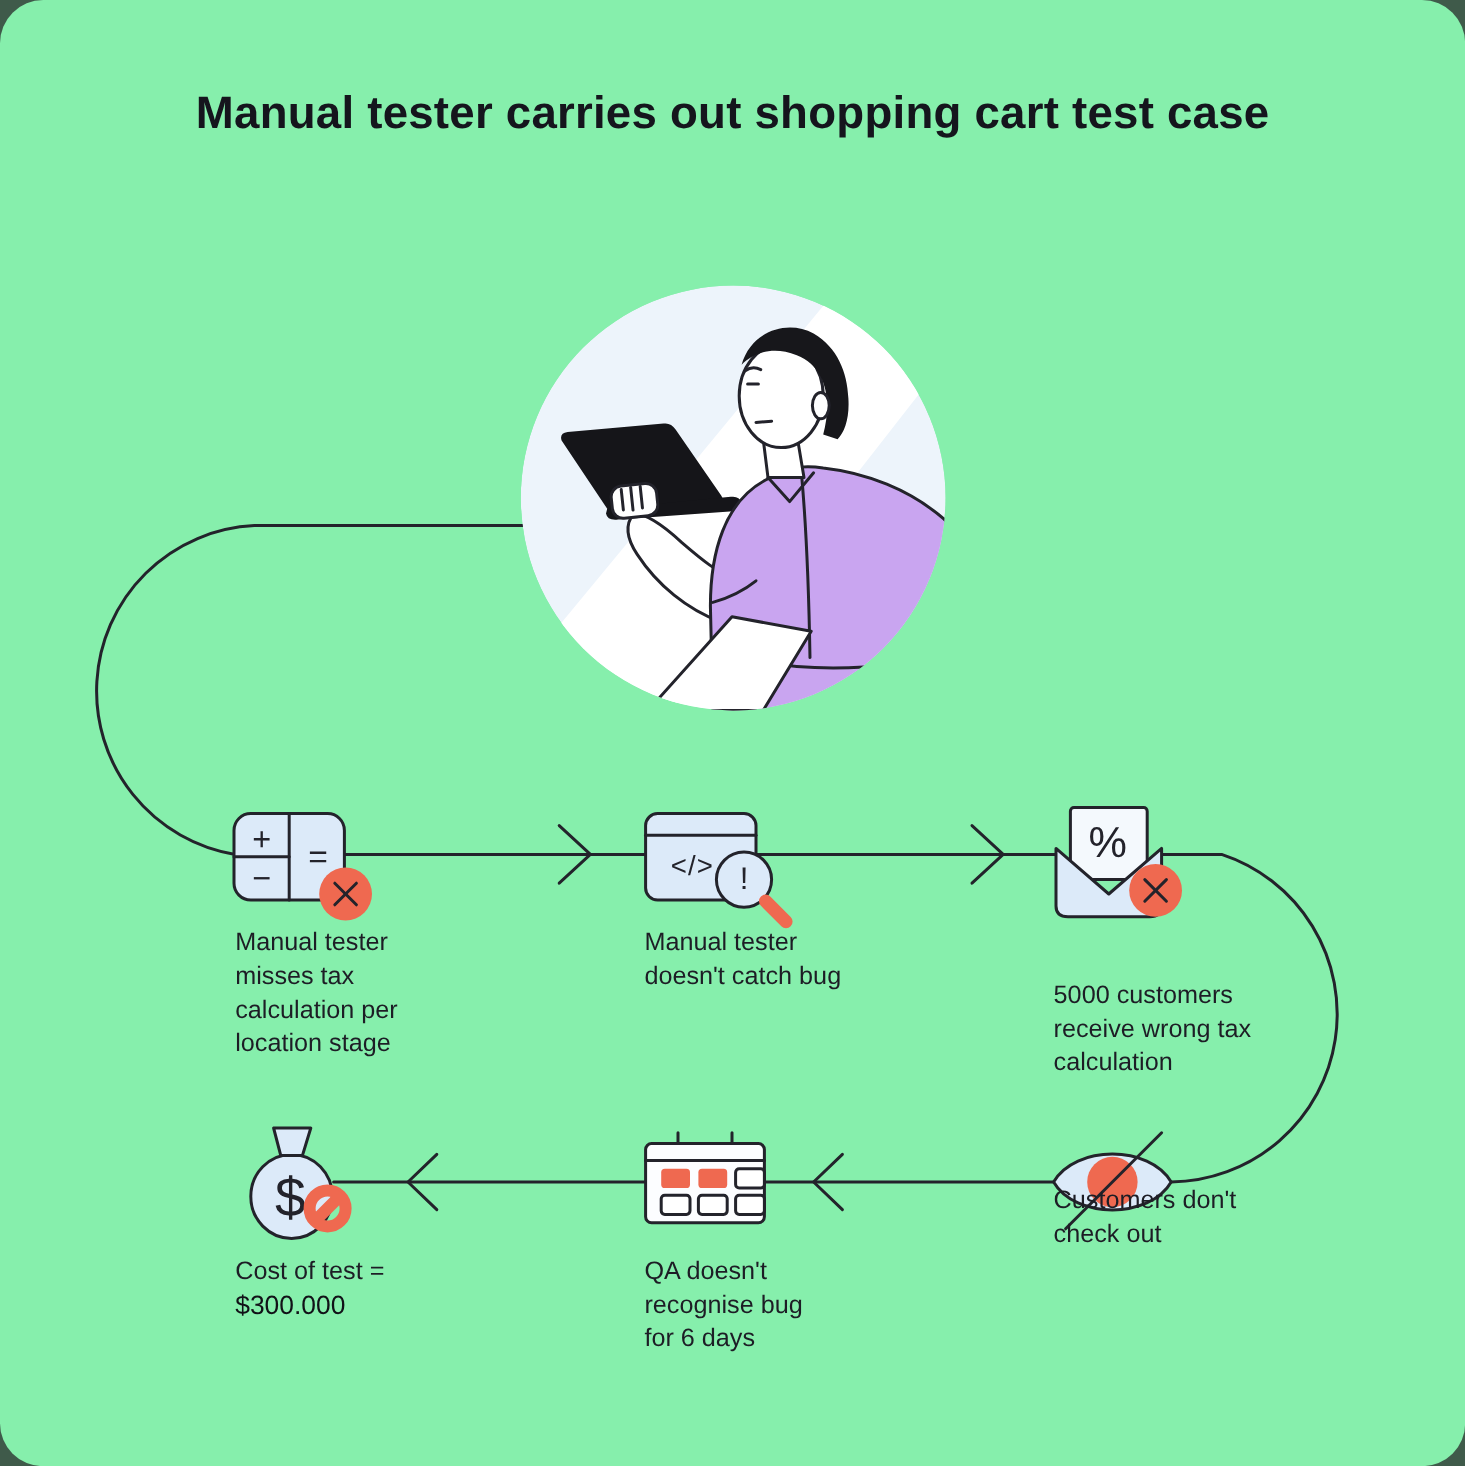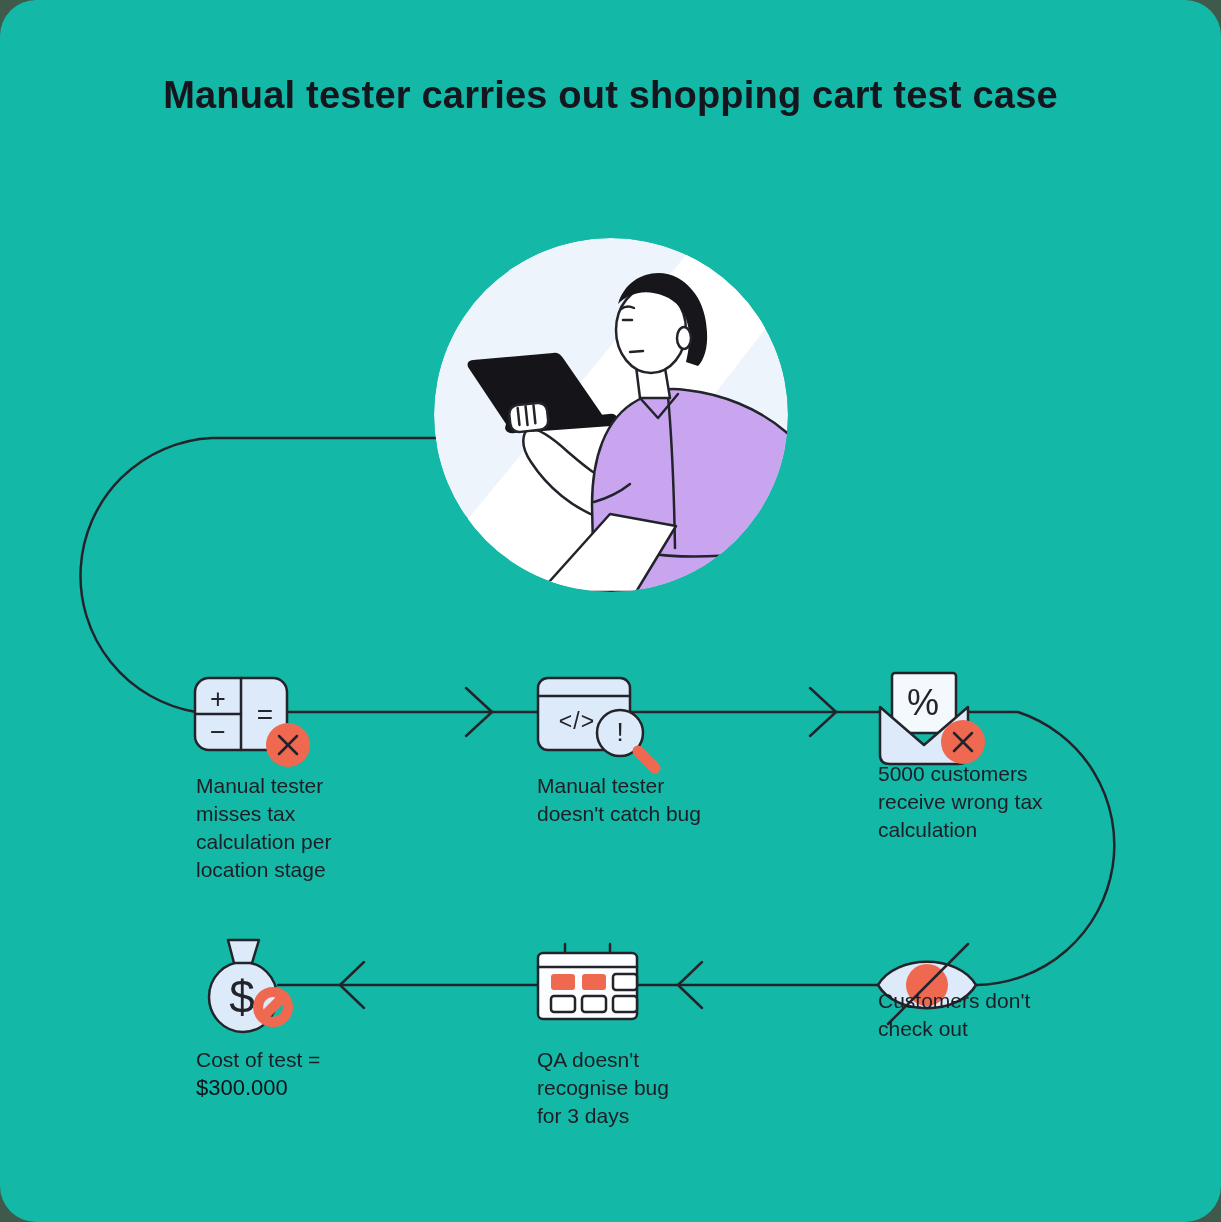--- a/index.html
+++ b/index.html
@@ -1,17 +1,17 @@
 <!DOCTYPE html>
 <html><head>
 <meta charset="utf-8">
 <style>
   html,body{margin:0;padding:0;background:#3f5a4a;}
   body{display:flex;justify-content:center;align-items:flex-start;font-family:"Liberation Sans","DejaVu Sans",sans-serif;}
-  .card{position:relative;width:1221px;height:1222px;background:#14b8a6;border-radius:36px;overflow:hidden;}
+  .card{position:relative;width:1221px;height:1222px;background:#86efac;border-radius:36px;overflow:hidden;}
   .title{position:absolute;left:0;right:0;top:74px;text-align:center;font-size:38px;font-weight:600;color:#15151d;letter-spacing:.2px;}
   .label{position:absolute;font-size:21px;line-height:28px;color:#1d1d25;font-weight:500;}
   .label .amount{display:block;font-size:22px;font-weight:400;color:#111117;}
   svg{position:absolute;inset:0;}
   svg text{font-family:"Liberation Sans","DejaVu Sans",sans-serif;fill:#23232b;}
   .st{stroke:#23232b;stroke-width:2.5;fill:none;stroke-linecap:round;stroke-linejoin:round;}
   .stf{stroke:#23232b;stroke-width:2.5;fill:#dceaf9;stroke-linecap:round;stroke-linejoin:round;}
   .stw{stroke:#23232b;stroke-width:2.5;fill:#ffffff;stroke-linecap:round;stroke-linejoin:round;}
 </style>
 </head>
@@ -137,21 +137,21 @@
       <text x="242" y="997" font-size="46" text-anchor="middle" dominant-baseline="central">$</text>
       <g>
         <circle cx="273" cy="1007" r="15" fill="none" stroke="#ef6950" stroke-width="10"></circle>
         <line x1="261" y1="1019" x2="285" y2="995" stroke="#ef6950" stroke-width="10"></line>
       </g>
     </g>
   </svg>
 
   <div class="label" style="left:537px;top:772px;width:200px;">Manual tester doesn't catch bug</div>
   <div class="label" style="left:196px;top:772px;width:170px;">Manual tester misses tax calculation per location stage</div>
-  <div class="label" style="left:878px;top:760px;width:190px;">5000 customers receive wrong tax calculation</div>
+  <div class="label" style="left:878px;top:816px;width:190px;">5000 customers receive wrong tax calculation</div>
   <div class="label" style="left:878px;top:987px;width:190px;">Customers don't check out</div>
-  <div class="label" style="left:537px;top:1046px;width:150px;">QA doesn't recognise bug for 3 days</div>
+  <div class="label" style="left:537px;top:1046px;width:150px;">QA doesn't recognise bug for 6 days</div>
   <div class="label" style="left:196px;top:1046px;width:210px;">
     <span>Cost of test =</span>
     <span class="amount">$300.000</span>
   </div>
 
 </div>
 
 </body></html>

